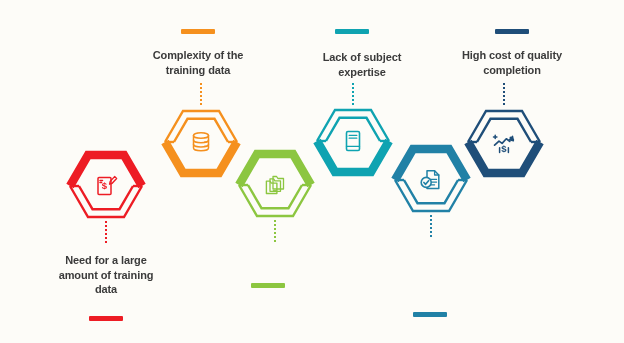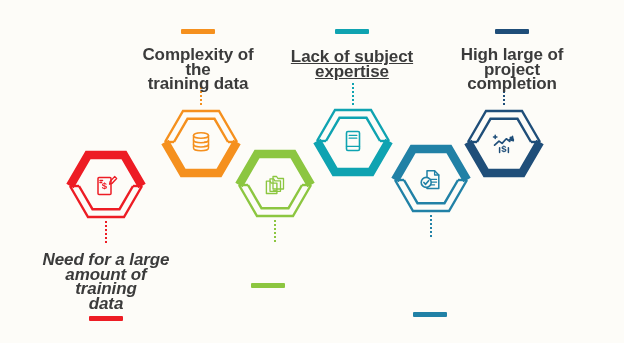--- a/index.html
+++ b/index.html
@@ -11,21 +11,21 @@
     position:relative;
   }
   #stage{position:absolute;inset:0;width:624px;height:343px;}
 
   .node{position:absolute;}
 
   .dash{
     width:34px;height:5px;border-radius:1px;margin:0 auto;
   }
   .label{
-    font-size:17px;
+    font-size:11px;
     font-weight:700;
     color:#3B3B3B;
     text-align:center;
     line-height:14.5px;
     letter-spacing:-0.1px;
     white-space:pre-line;
   }
   .hexwrap{position:relative;width:80px;height:74px;margin:0 auto;}
   .hexwrap svg{display:block;overflow:visible;}
   .iconlayer{
@@ -55,21 +55,21 @@
           <svg width="26" height="26" viewBox="0 0 26 26" fill="none" stroke="#ED1C24" stroke-width="1.5" stroke-linejoin="round" stroke-linecap="round">
             <rect x="5" y="4.5" width="13" height="17" rx="1"></rect>
             <text x="11.5" y="16" fill="#ED1C24" stroke="none" font-size="9.5" font-weight="700" font-family="&quot;Liberation Sans&quot;, sans-serif" text-anchor="middle">$</text>
             <path d="M7 7.5h2.5M7 9.5h1.6"></path>
             <path d="M17.2 8.4 21.6 3.6l2 1.9-4.4 4.8-2.6.9z" stroke-width="1.4"></path>
           </svg>
         </div>
       </div>
     </div>
     <div class="node" style="left: 105px; top: 221px; width: 2px; height: 22px; z-index: 0; background-image: repeating-linear-gradient(rgb(237, 28, 36) 0px, rgb(237, 28, 36) 2px, transparent 2px, transparent 4px);"></div>
-    <div class="node label" style="left: 38px; top: 253px; width: 136px; z-index: 8; font-style: italic;">Need for a large
+    <div class="node label" style="left: 38px; top: 253px; width: 136px; z-index: 8;">Need for a large
 amount of training
 data</div>
     <div class="node" style="left: 38px; top: 316px; width: 136px; z-index: 8;">
       <div class="dash" style="background: rgb(237, 28, 36);"></div>
     </div>
     <div class="node n1" style="left: 161px; top: 105px;">
       <div class="hexwrap">
         <svg width="80" height="74" viewBox="0 0 80 74">
           <polyline points="4.00,37.00 22.00,6.00 58.00,6.00 76.00,37.00" fill="none" stroke="#F5901E" stroke-width="2.4" stroke-linejoin="miter" stroke-linecap="butt"></polyline>
           <polyline points="13.00,37.00 26.50,13.80 53.50,13.80 67.00,37.00" fill="none" stroke="#F5901E" stroke-width="2.4" stroke-linejoin="miter" stroke-linecap="butt"></polyline>
@@ -129,21 +129,21 @@
         <div class="iconlayer">
           <svg width="26" height="26" viewBox="0 0 26 26" fill="none" stroke="#0FA3B1" stroke-width="1.5" stroke-linejoin="round" stroke-linecap="round">
             <rect x="6.5" y="3.5" width="13" height="19" rx="1.4" stroke-width="1.6"></rect>
             <path d="M9.2 7.4h7.6M9.2 10.2h7.6" stroke-width="1.3"></path>
             <path d="M6.5 18.4h13" stroke-width="1.3"></path>
           </svg>
         </div>
       </div>
     </div>
     <div class="node" style="left: 352px; top: 83px; width: 2px; height: 22px; z-index: 0; background-image: repeating-linear-gradient(rgb(15, 163, 177) 0px, rgb(15, 163, 177) 2px, transparent 2px, transparent 4px);"></div>
-    <div class="node label" style="left: 284px; top: 50px; width: 136px; z-index: 8; text-decoration: underline;">Lack of subject
+    <div class="node label" style="left: 294px; top: 50px; width: 136px; z-index: 8;">Lack of subject
 expertise</div>
     <div class="node" style="left: 284px; top: 29px; width: 136px; z-index: 8;">
       <div class="dash" style="background: rgb(15, 163, 177);"></div>
     </div>
     <div class="node n4" style="left: 391px; top: 143px;">
       <div class="hexwrap">
         <svg width="80" height="74" viewBox="0 0 80 74">
           <polyline points="4.00,37.00 22.00,6.00 58.00,6.00 76.00,37.00" fill="none" stroke="#2181A6" stroke-width="8.5" stroke-linejoin="miter" stroke-linecap="butt"></polyline>
           <polyline points="76.00,37.00 58.00,68.00 22.00,68.00 4.00,37.00" fill="none" stroke="#2181A6" stroke-width="2.4" stroke-linejoin="miter" stroke-linecap="butt"></polyline>
           <polyline points="67.00,37.00 53.50,60.20 26.50,60.20 13.00,37.00" fill="none" stroke="#2181A6" stroke-width="2.4" stroke-linejoin="miter" stroke-linecap="butt"></polyline>
@@ -180,18 +180,18 @@
             <path d="M21.6 7.2l.9 4.6-4.5-.9z" stroke-width="1.2" fill="#1F4E79"></path>
             <path d="M19.3 8.4l3.1 2.4" stroke-width="1.6"></path>
             <text x="13" y="23.2" fill="#1F4E79" stroke="none" font-size="9.5" font-weight="700" font-family="&quot;Liberation Sans&quot;, sans-serif" text-anchor="middle">$</text>
             <path d="M8.6 18.8v4.6M17.4 18.8v4.6" stroke-width="1.5"></path>
             <path d="M4.2 6.2v3.4M2.5 7.9h3.4" stroke-width="1.5"></path>
           </svg>
         </div>
       </div>
     </div>
     <div class="node" style="left: 503px; top: 83px; width: 2px; height: 22px; z-index: 0; background-image: repeating-linear-gradient(rgb(31, 78, 121) 0px, rgb(31, 78, 121) 2px, transparent 2px, transparent 4px);"></div>
-    <div class="node label" style="left: 436px; top: 48px; width: 152px; z-index: 8;">High large of project
+    <div class="node label" style="left: 436px; top: 48px; width: 152px; z-index: 8;">High cost of quality
 completion</div>
     <div class="node" style="left: 436px; top: 29px; width: 152px; z-index: 8;">
       <div class="dash" style="background: rgb(31, 78, 121);"></div>
     </div>
   </div>
 
 </body></html>

